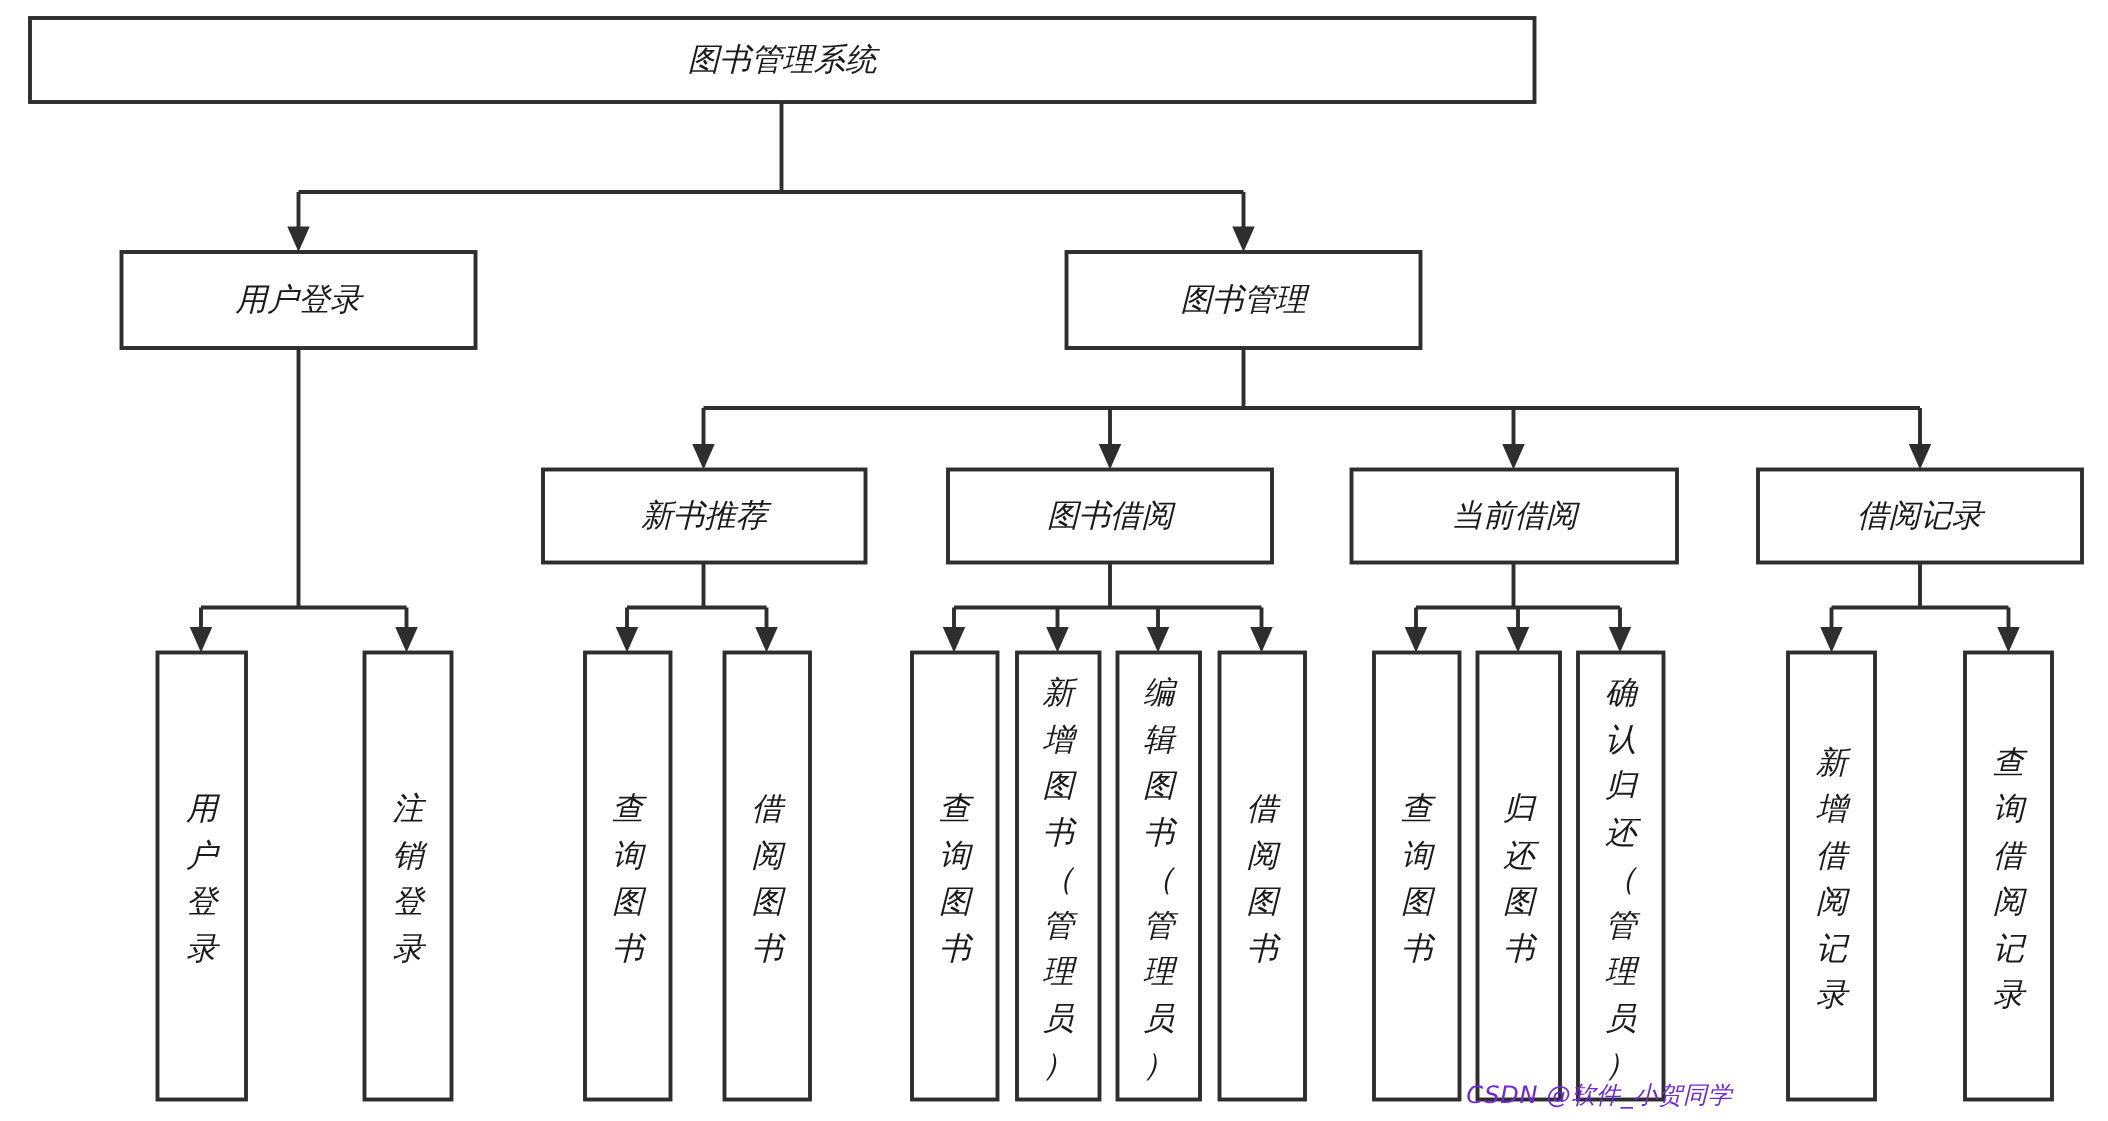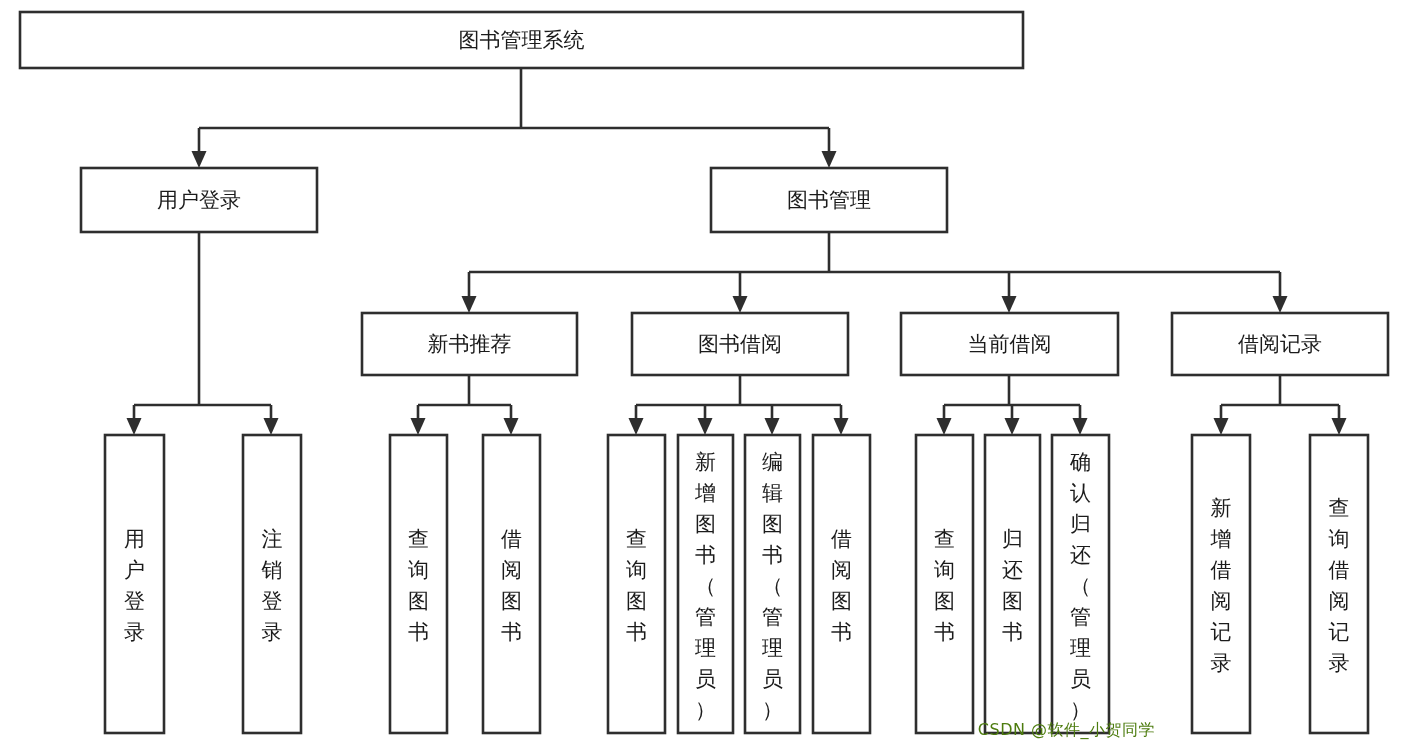--- a/index.html
+++ b/index.html
@@ -11,20 +11,21 @@
     width: 1405px;
     height: 747px;
     font-family: "Liberation Sans", "DejaVu Sans", sans-serif;
     overflow: hidden;
     position: relative;
   }
   #diagram-root {
     position: relative;
     width: 1165px;
     height: 747px;
+    font-style: italic;
   }
   svg.diagram {
     position: absolute;
     top: 0;
     left: 0;
     width: 1405px;
     height: 747px;
   }
   .node-box {
     fill: #ffffff;
@@ -53,21 +54,21 @@
     font-size: 21px;
     fill: #1b1b1b;
     text-anchor: middle;
   }
   .watermark {
     position: absolute;
     right: 10px;
     bottom: 6px;
     font-family: "DejaVu Sans", "Liberation Sans", sans-serif;
     font-size: 16px;
-    color: #4d7c0f;
+    color: #6d28d9;
     letter-spacing: 0.5px;
     white-space: nowrap;
     user-select: none;
     text-align: center;
   }
 </style>
 </head>
 <body>
 
 <div id="diagram-root">

